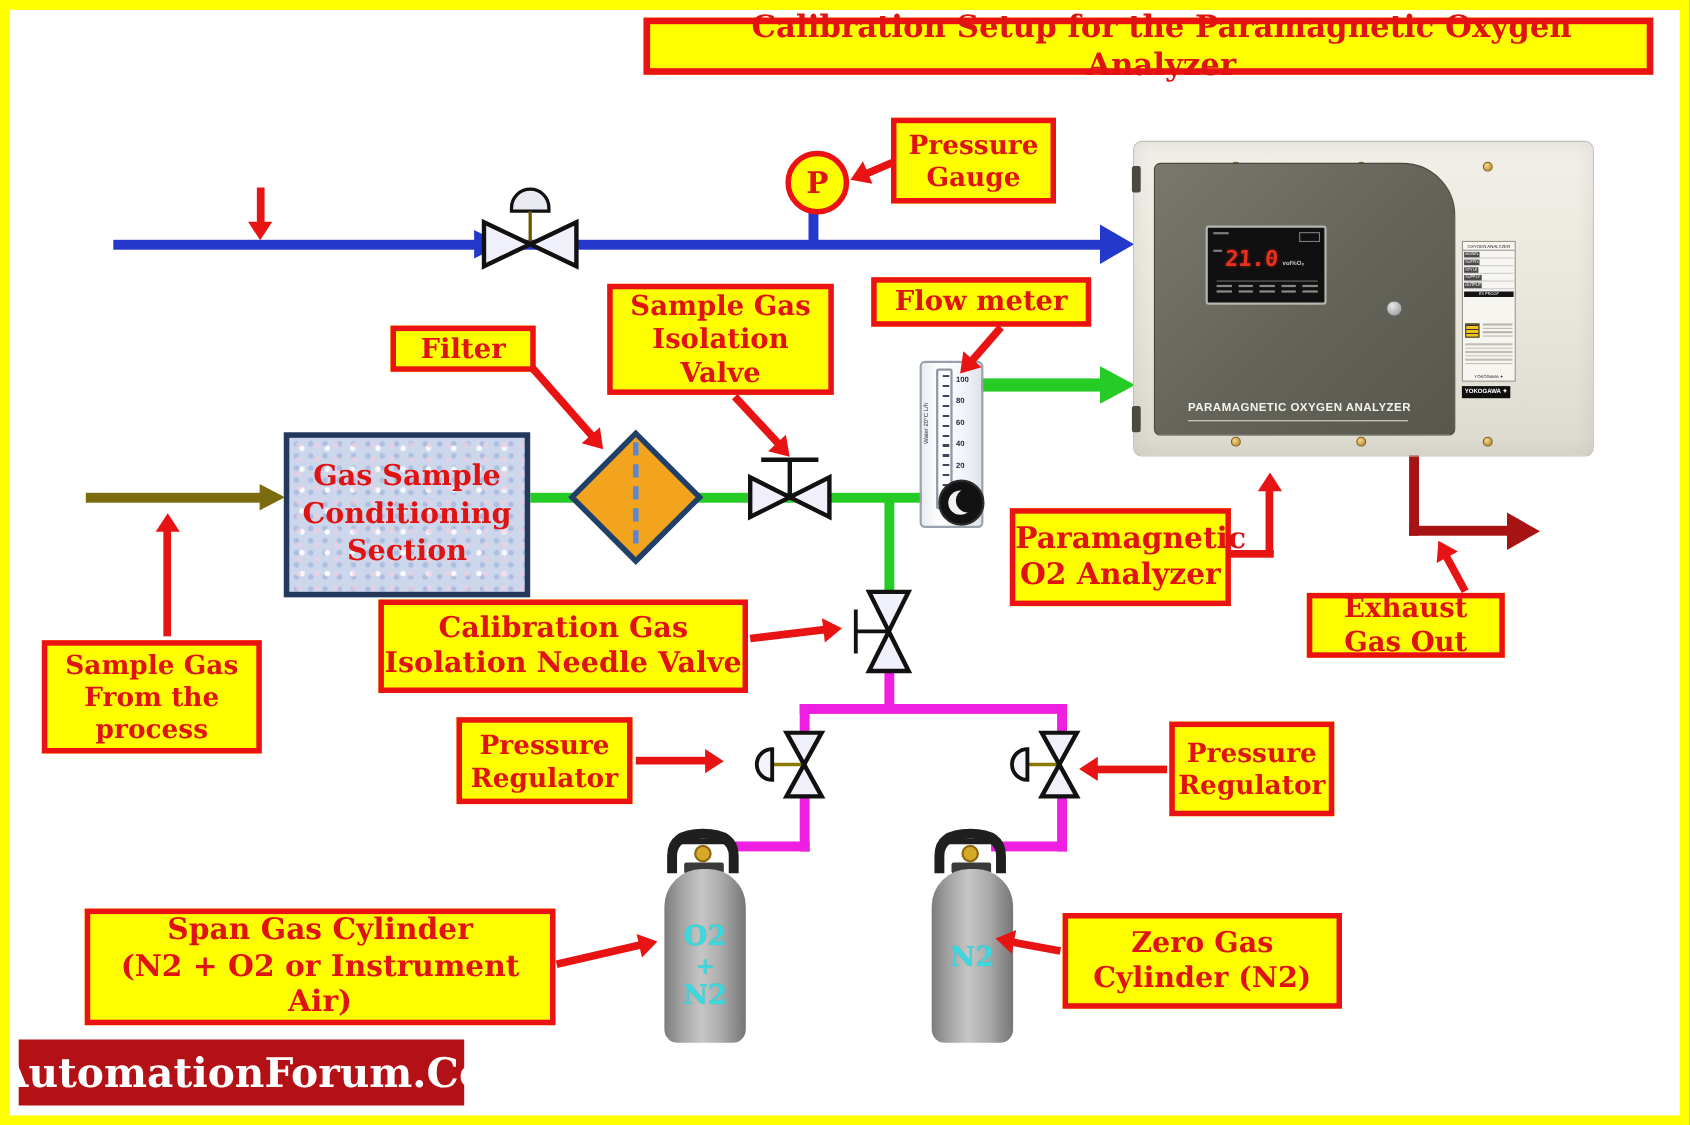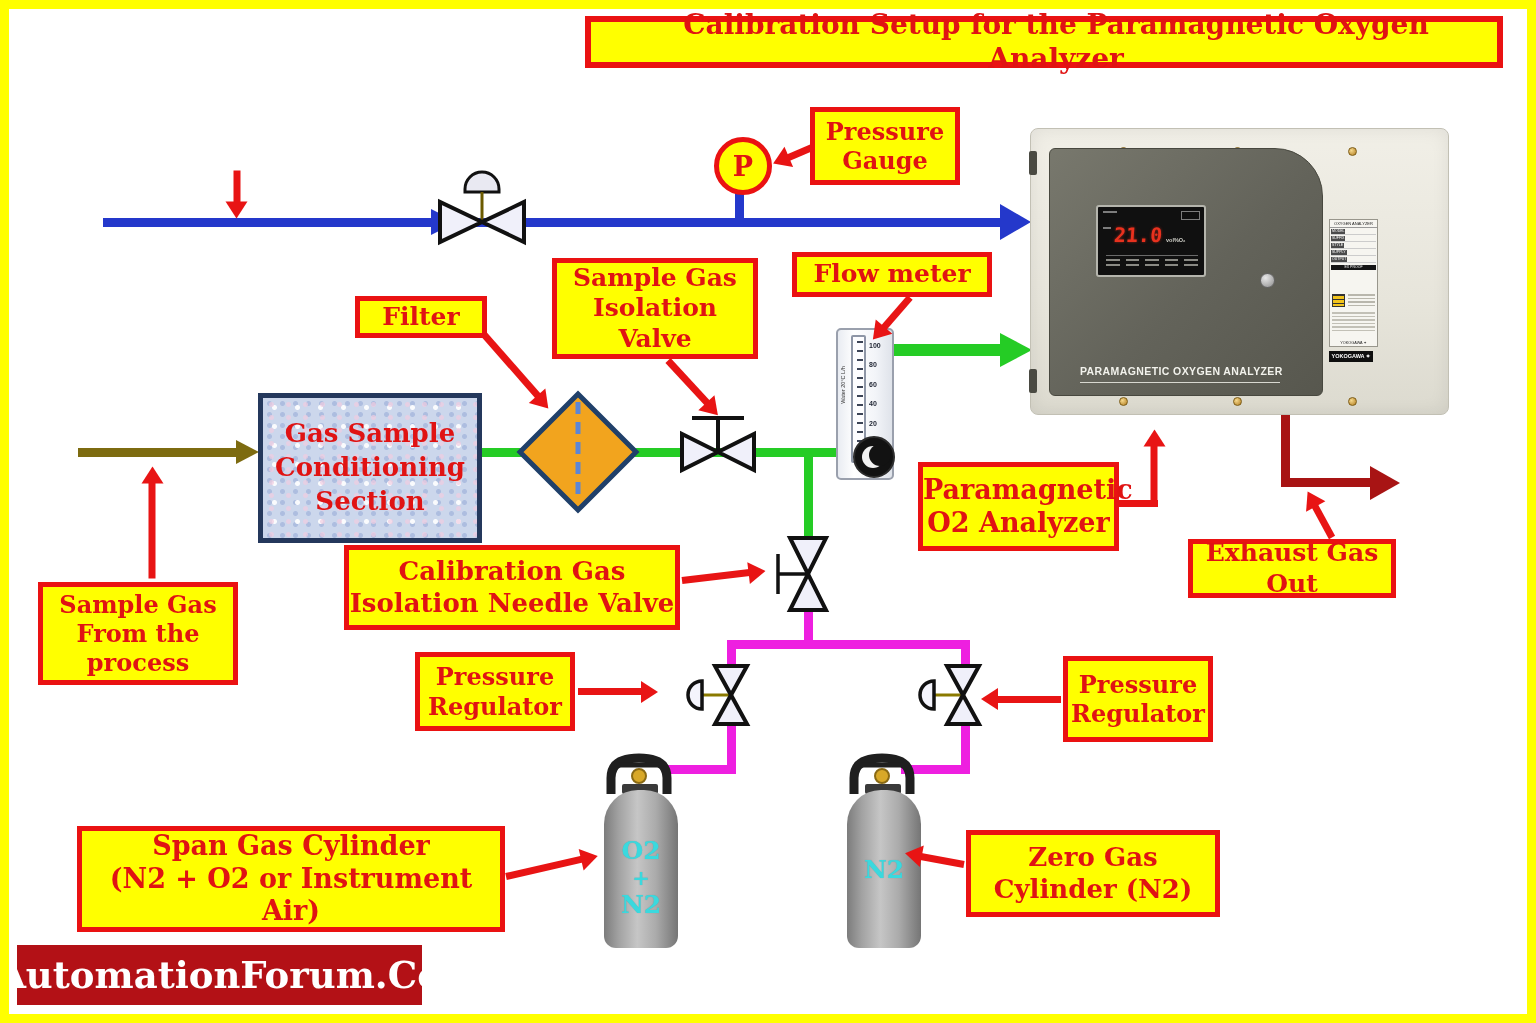--- a/index.html
+++ b/index.html
@@ -372,21 +372,21 @@
   <div class="lbl" style="left:966px;top:830px;width:254px;height:87px;font-size:26px;">
     <div>Zero Gas</div>
     <div>Cylinder (N2)</div>
   </div>
 
   <div class="lbl" style="left:918px;top:462px;width:201px;height:89px;font-size:27px;">
     <div>Paramagnetic</div>
     <div>O2 Analyzer</div>
   </div>
 
-  <div class="lbl" style="left:1188px;top:539px;width:208px;height:59px;font-size:25px;">
+  <div class="lbl" style="left:1188px;top:539px;width:180px;height:59px;font-size:25px;">
     <div>Exhaust Gas Out</div>
   </div>
 
   <div class="banner">
     <div>AutomationForum.Co</div>
   </div>
 
   <div class="rarrow" style="left:237px;top:167px;width:32px;transform:rotate(90deg);"></div>
   <div class="rarrow" style="left:812px;top:144px;width:26px;transform:rotate(157deg);"></div>
   <div class="rarrow" style="left:910px;top:294px;width:40px;transform:rotate(131deg);"></div>

